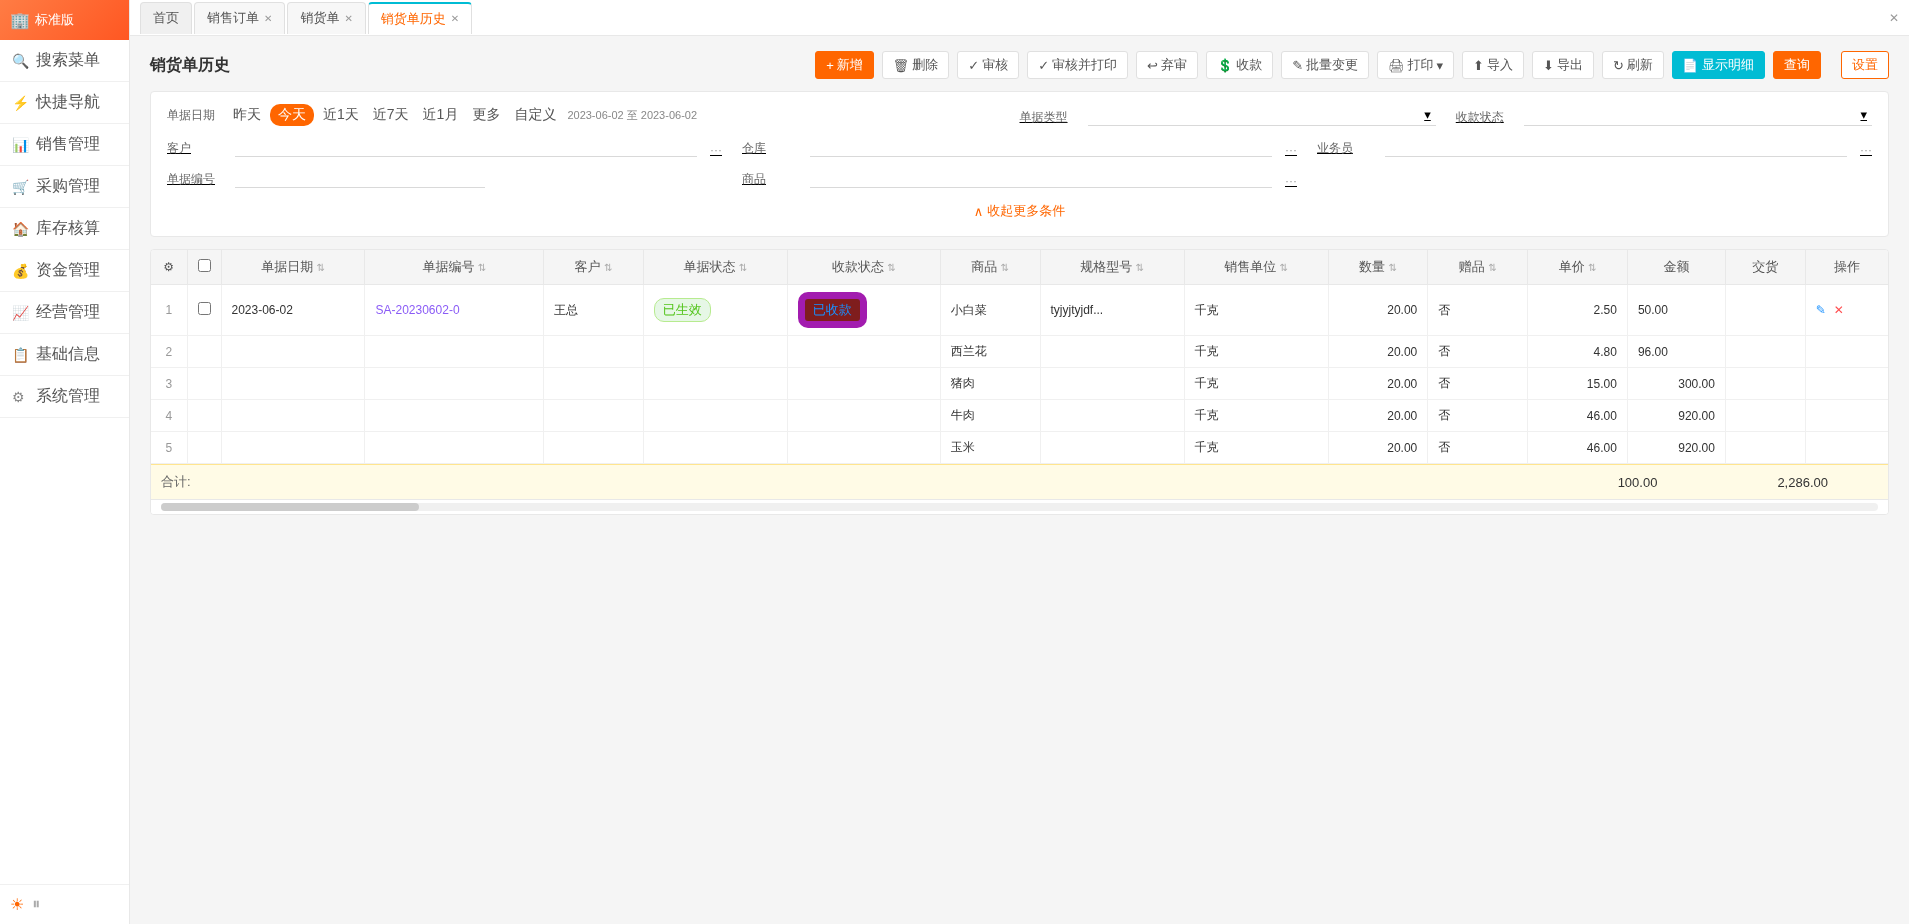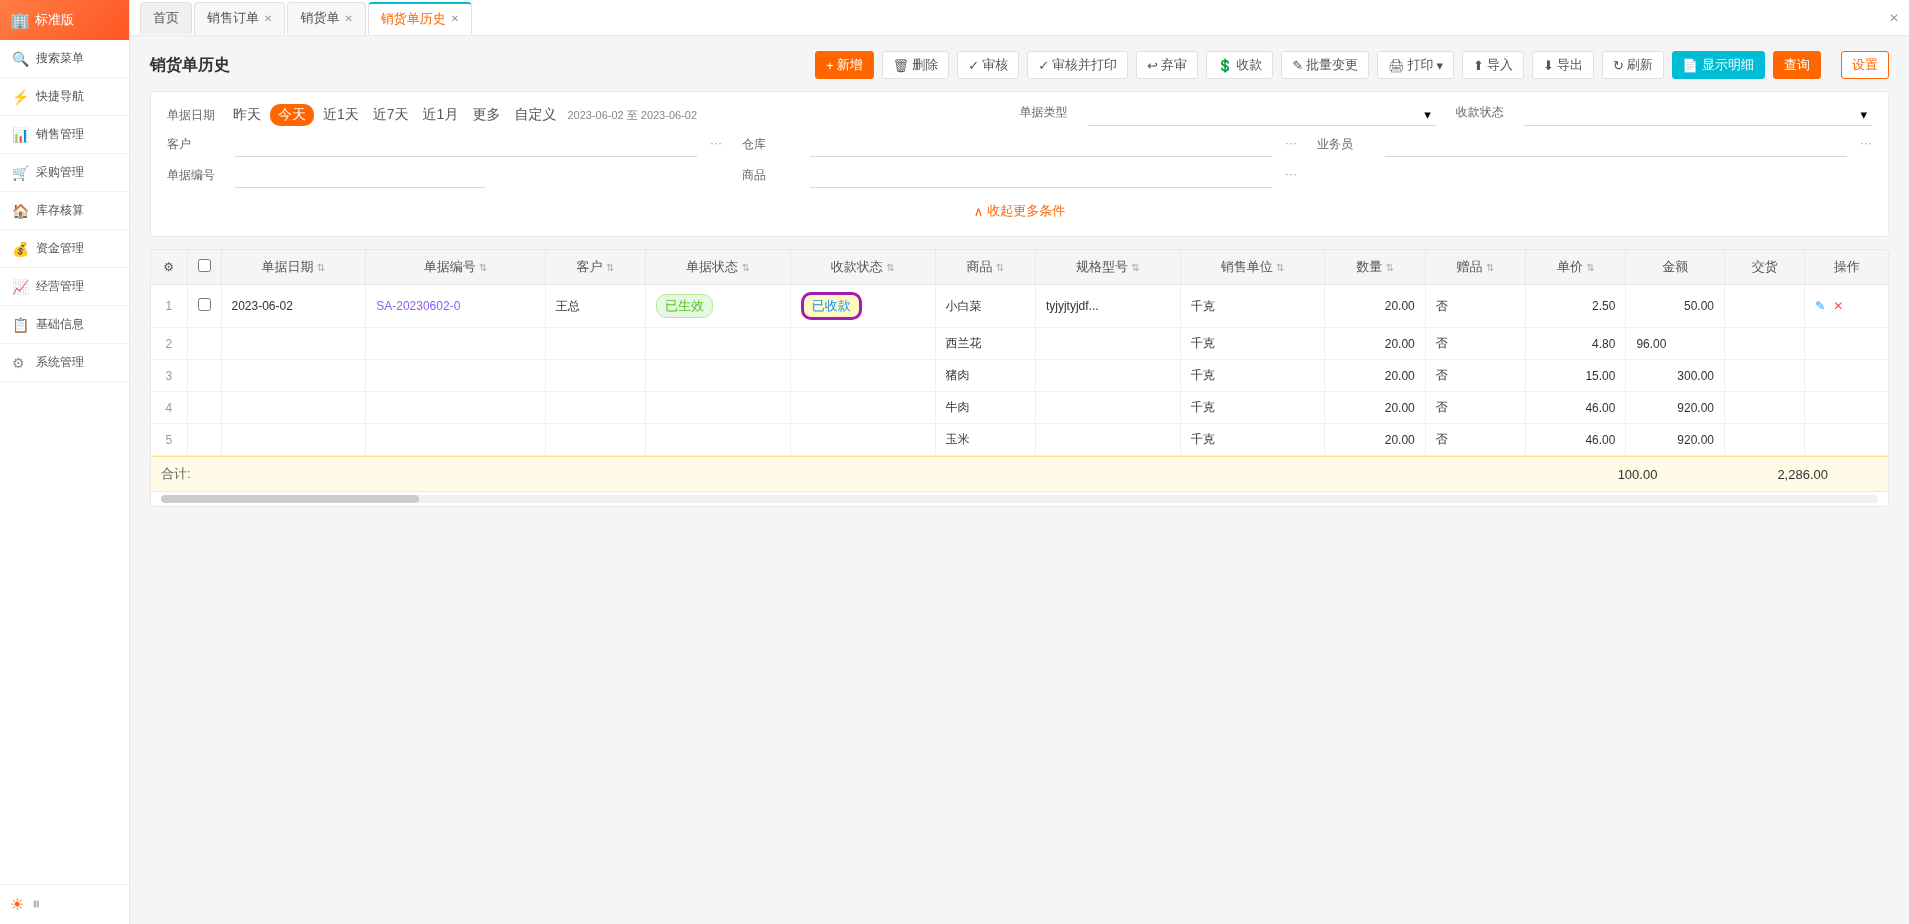--- a/index.html
+++ b/index.html
@@ -28,21 +28,21 @@
     .sidebar-item {
       display: flex;
       align-items: center;
       padding: 10px 12px;
       gap: 8px;
       cursor: pointer;
       color: #555;
       border-bottom: 1px solid #f0f0f0;
     }
     .sidebar-item .icon { font-size: 14px; color: #888; width: 16px; }
-    .sidebar-item span { font-size: 12px; }
+    .sidebar-item span { font-size: 16px; }
     .sidebar-bottom {
       margin-top: auto;
       padding: 10px;
       display: flex;
       gap: 8px;
       border-top: 1px solid #f0f0f0;
     }
 
     
     .main {
@@ -137,23 +137,24 @@
     }
     .filter-row {
       display: flex;
       align-items: center;
       gap: 20px;
       margin-bottom: 10px;
     }
     .filter-row:last-child { margin-bottom: 0; }
     .filter-item {
       display: flex;
-      align-items: flex-start;
+      align-items: flex-end;
       gap: 13px;
       flex: 1;
+      text-decoration: underline;
     }
     .filter-label {
       color: #666;
       font-size: 12px;
       white-space: nowrap;
       min-width: 55px;
     }
     .filter-input {
       flex: 1;
       border: none;
@@ -249,21 +250,21 @@
       white-space: nowrap;
     }
     td:last-child { border-right: none; }
     .badge {
       display: inline-block;
       padding: 2px 8px;
       border-radius: 10px;
       font-size: 13px;
     }
     .badge-green { background: #e6f7e6; color: #52c41a; border: 1px solid #b7eb8f; }
-    .badge-blue { background: #fef9c3; color: #1890ff; border: 3px solid #a21caf; }
+    .badge-blue { background: #7f1d1d; color: #1890ff; border: 7px solid #a21caf; }
     .row-num { color: #999; text-align: center; }
     .action-btns { display: flex; gap: 8px; }
     .action-btn { color: #1890ff; cursor: pointer; font-size: 12px; }
 
     
     .table-footer {
       background: #fffbe6;
       border-top: 1px solid #ffe58f;
       padding: 8px 10px;
       display: flex;
@@ -607,21 +608,21 @@
     <td style="color:#8b5cf6; cursor:pointer;">SA-20230602-0</td>
     <td>王总</td>
     <td><span class="badge badge-green">已生效</span></td>
     <td><span class="badge badge-blue">已收款</span></td>
     <td>小白菜</td>
     <td>tyjyjtyjdf...</td>
     <td>千克</td>
     <td style="text-align:right;">20.00</td>
     <td>否</td>
     <td style="text-align:right;">2.50</td>
-    <td style="text-align:right;">50.00</td>
+    <td style="text-align:left;">50.00</td>
     <td></td>
     <td>
                 <div class="action-btns">
       <span class="action-btn">✎</span>
       <span class="action-btn" style="color:#ff4d4f;">✕</span>
     </div>
               </td>
   </tr>
             <tr>
     <td class="row-num">2</td>

